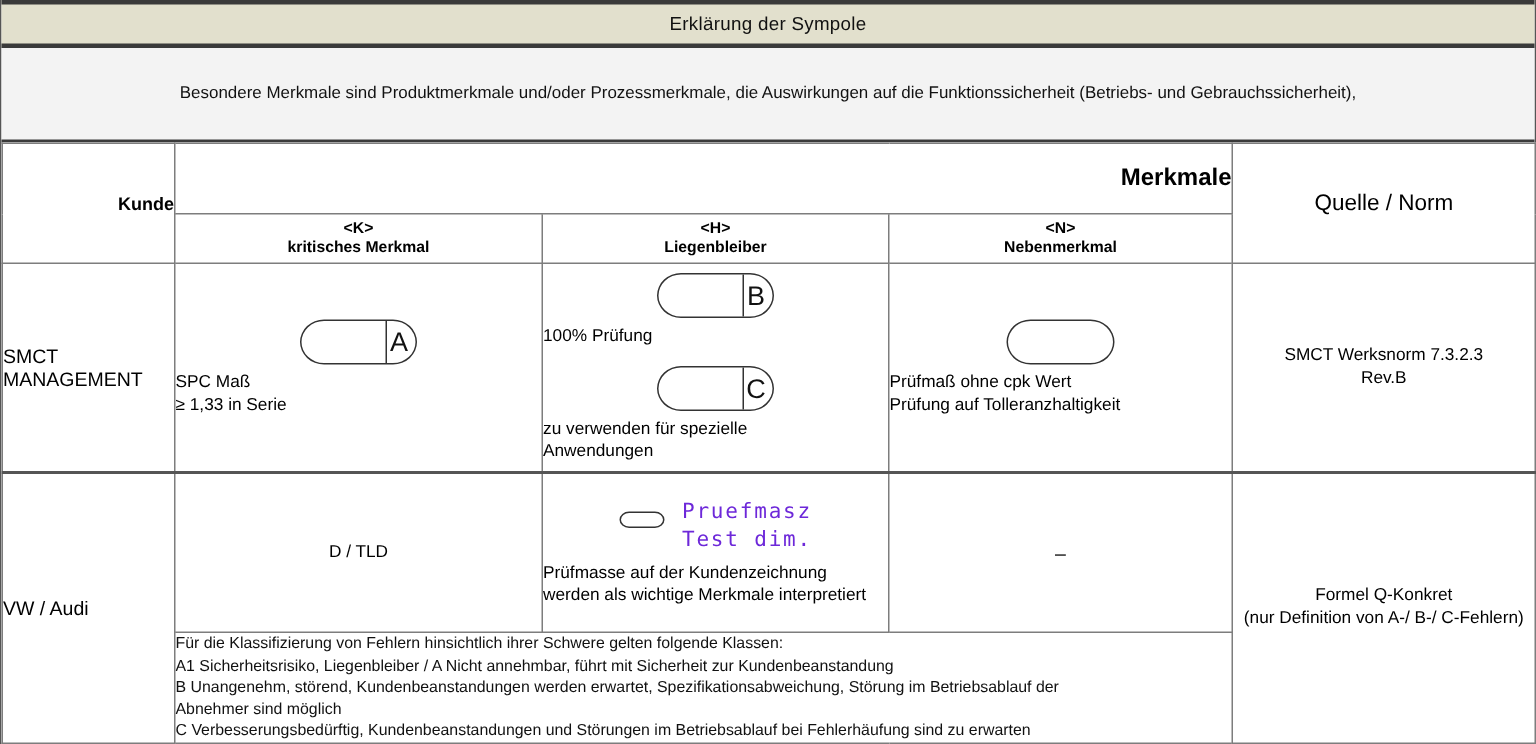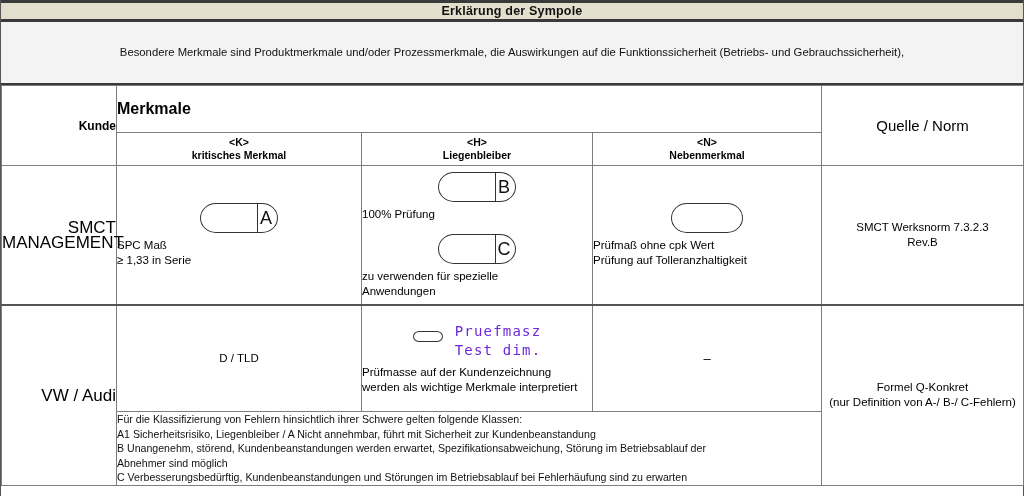--- a/index.html
+++ b/index.html
@@ -20,29 +20,28 @@
     height: 496px;
     box-sizing: border-box;
     position: relative;
     background: #ffffff;
     border-left: 1px solid #555;
     border-right: 1px solid #555;
   }
 
   
   .title-band {
-    height: 22px;
+    height: 32px;
     box-sizing: border-box;
     background: #e2e0cd;
     border-top: 3px solid #3a3a3a;
     border-bottom: 3px solid #3a3a3a;
     display: flex;
     align-items: center;
     justify-content: center;
-    font-weight: bold;
   }
   .title-band .t {
     font-size: 12.5px;
     letter-spacing: .2px;
     color: #111;
   }
 
   
   .intro {
     box-sizing: border-box;
@@ -84,21 +83,21 @@
 
   .h-kunde {
     font-size: 12px;
     font-weight: bold;
     text-align: right;
     margin-top: 28px;
   }
   .h-merkmale {
     font-size: 16px;
     font-weight: bold;
-    text-align: left;
+    text-align: right;
     height: 46px;
   }
   .h-quelle {
     font-size: 15px;
     font-weight: normal;
     text-align: center;
   }
   .h-sub {
     height: 32px;
     text-align: center;
@@ -112,23 +111,23 @@
   .cell {
     text-align: center;
     font-size: 11.5px;
     line-height: 15px;
     padding: 6px 4px;
   }
   .cell.big { height: 138px; }
   .cell.mid { height: 105px; }
 
   .customer {
-    font-size: 17px;
+    font-size: 13px;
     line-height: 15px;
-    text-align: right;
+    text-align: left;
   }
 
   
   .sym-wrap {
     display: flex;
     justify-content: center;
     align-items: center;
   }
   .sym {
     position: relative;

